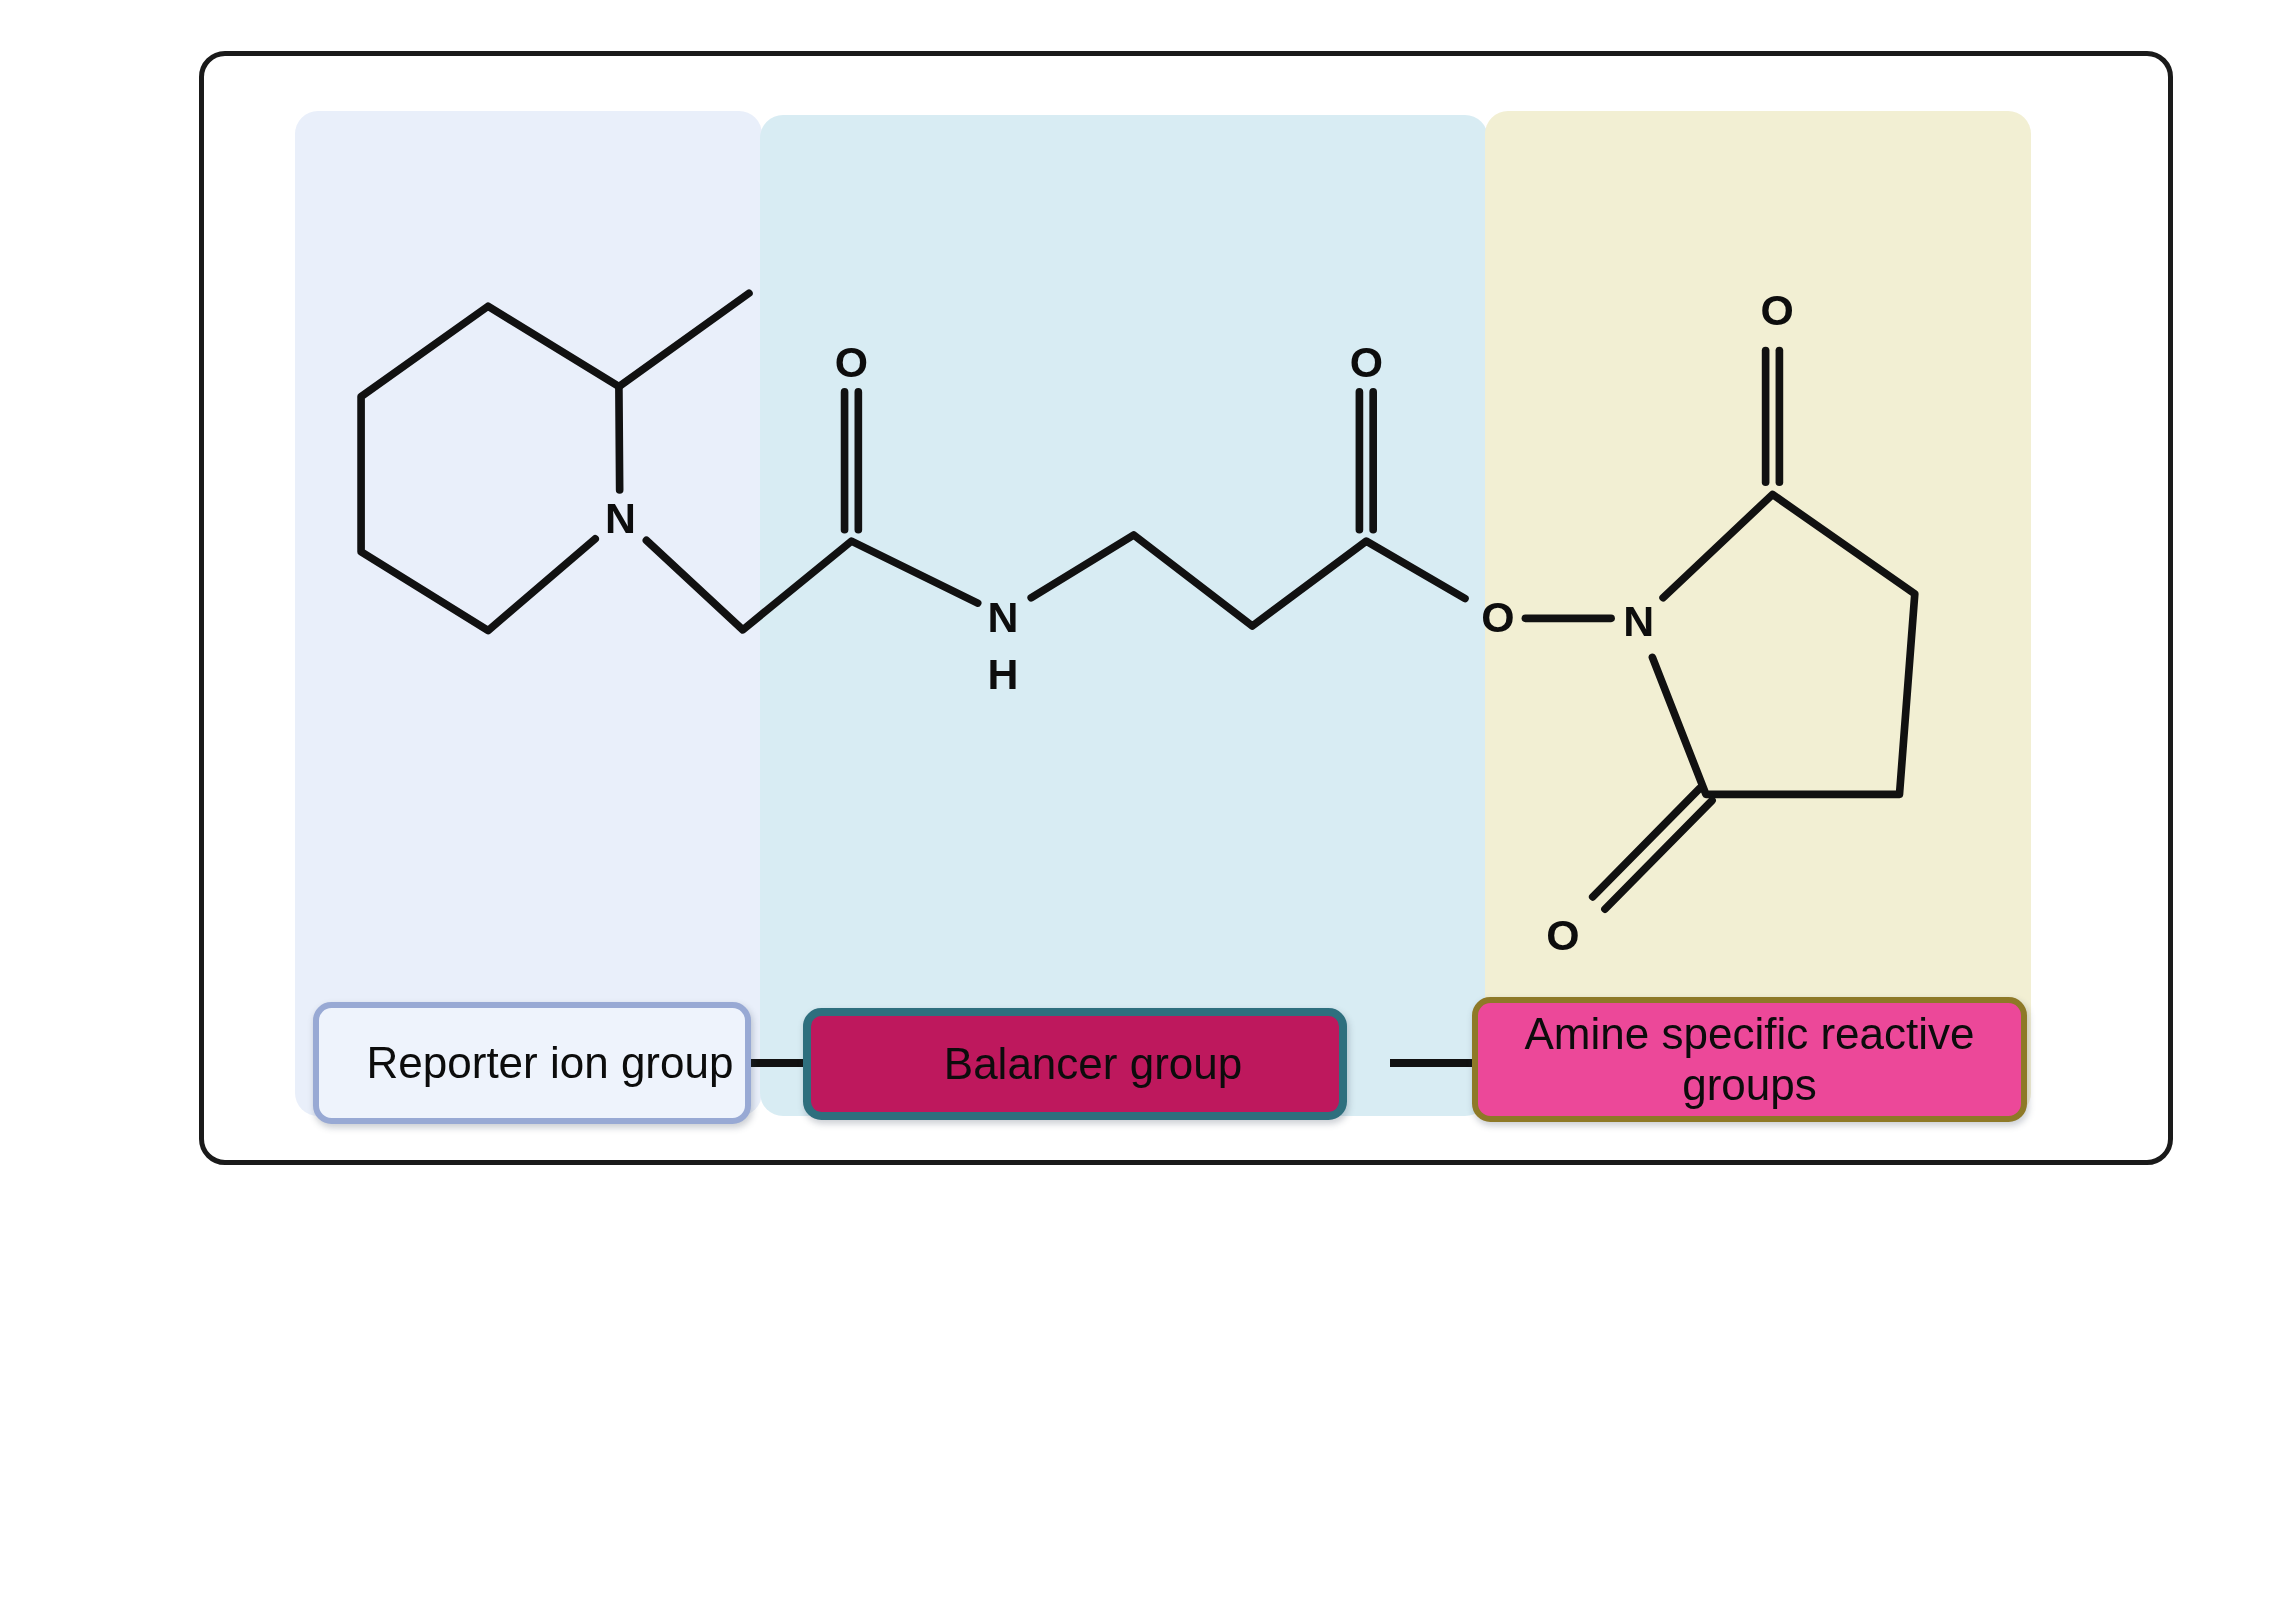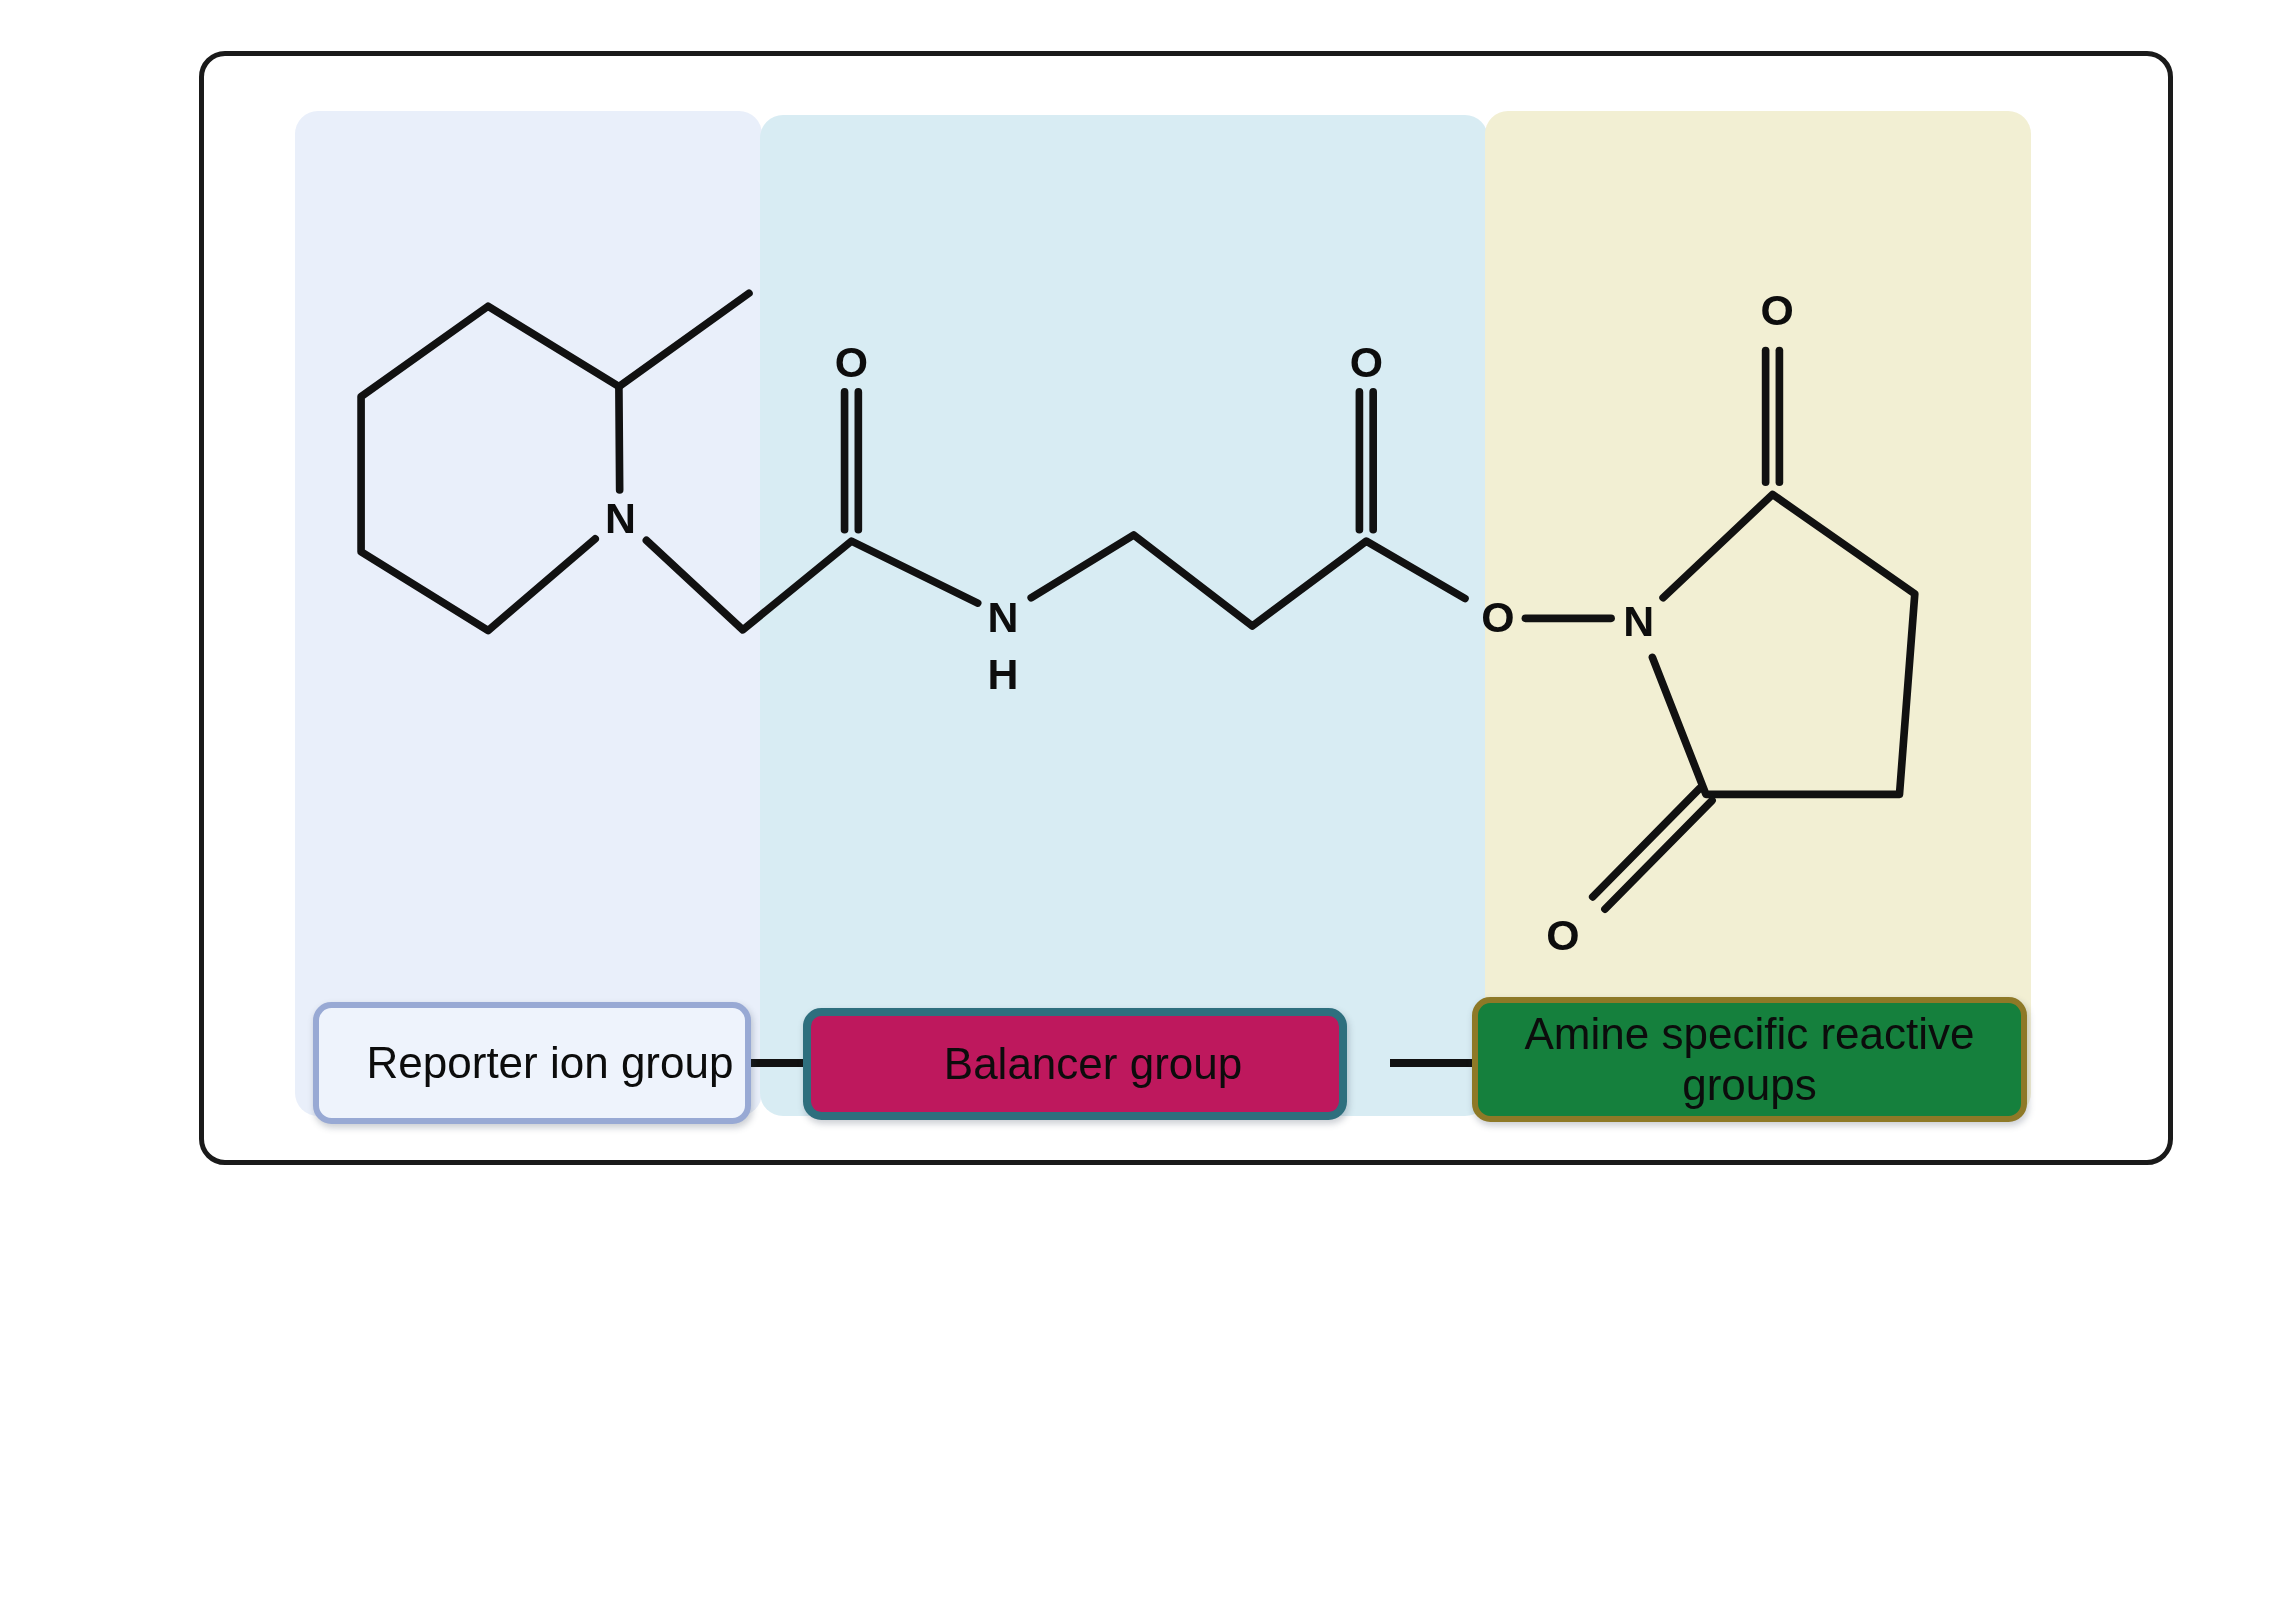--- a/index.html
+++ b/index.html
@@ -63,21 +63,21 @@
     background: #eef3fc;
     border: 6.1px solid #98a9d4;
   }
   .box-balancer {
     left: 803px; top: 1008px; width: 544px; height: 112px;
     background: #be185d;
     border: 8.4px solid #2e6f7e;
   }
   .box-amine {
     left: 1472px; top: 997px; width: 555px; height: 125px;
-    background: #15803d;
+    background: #ec4899;
     border: 6.9px solid #8e7927;
     padding: 0 21.4px;
   }
   .connector {
     position: absolute;
     height: 8.4px;
     background: #111111;
     z-index: 4;
   }
   .connector-left  { left: 750px;  top: 1059px; width: 55px; }

